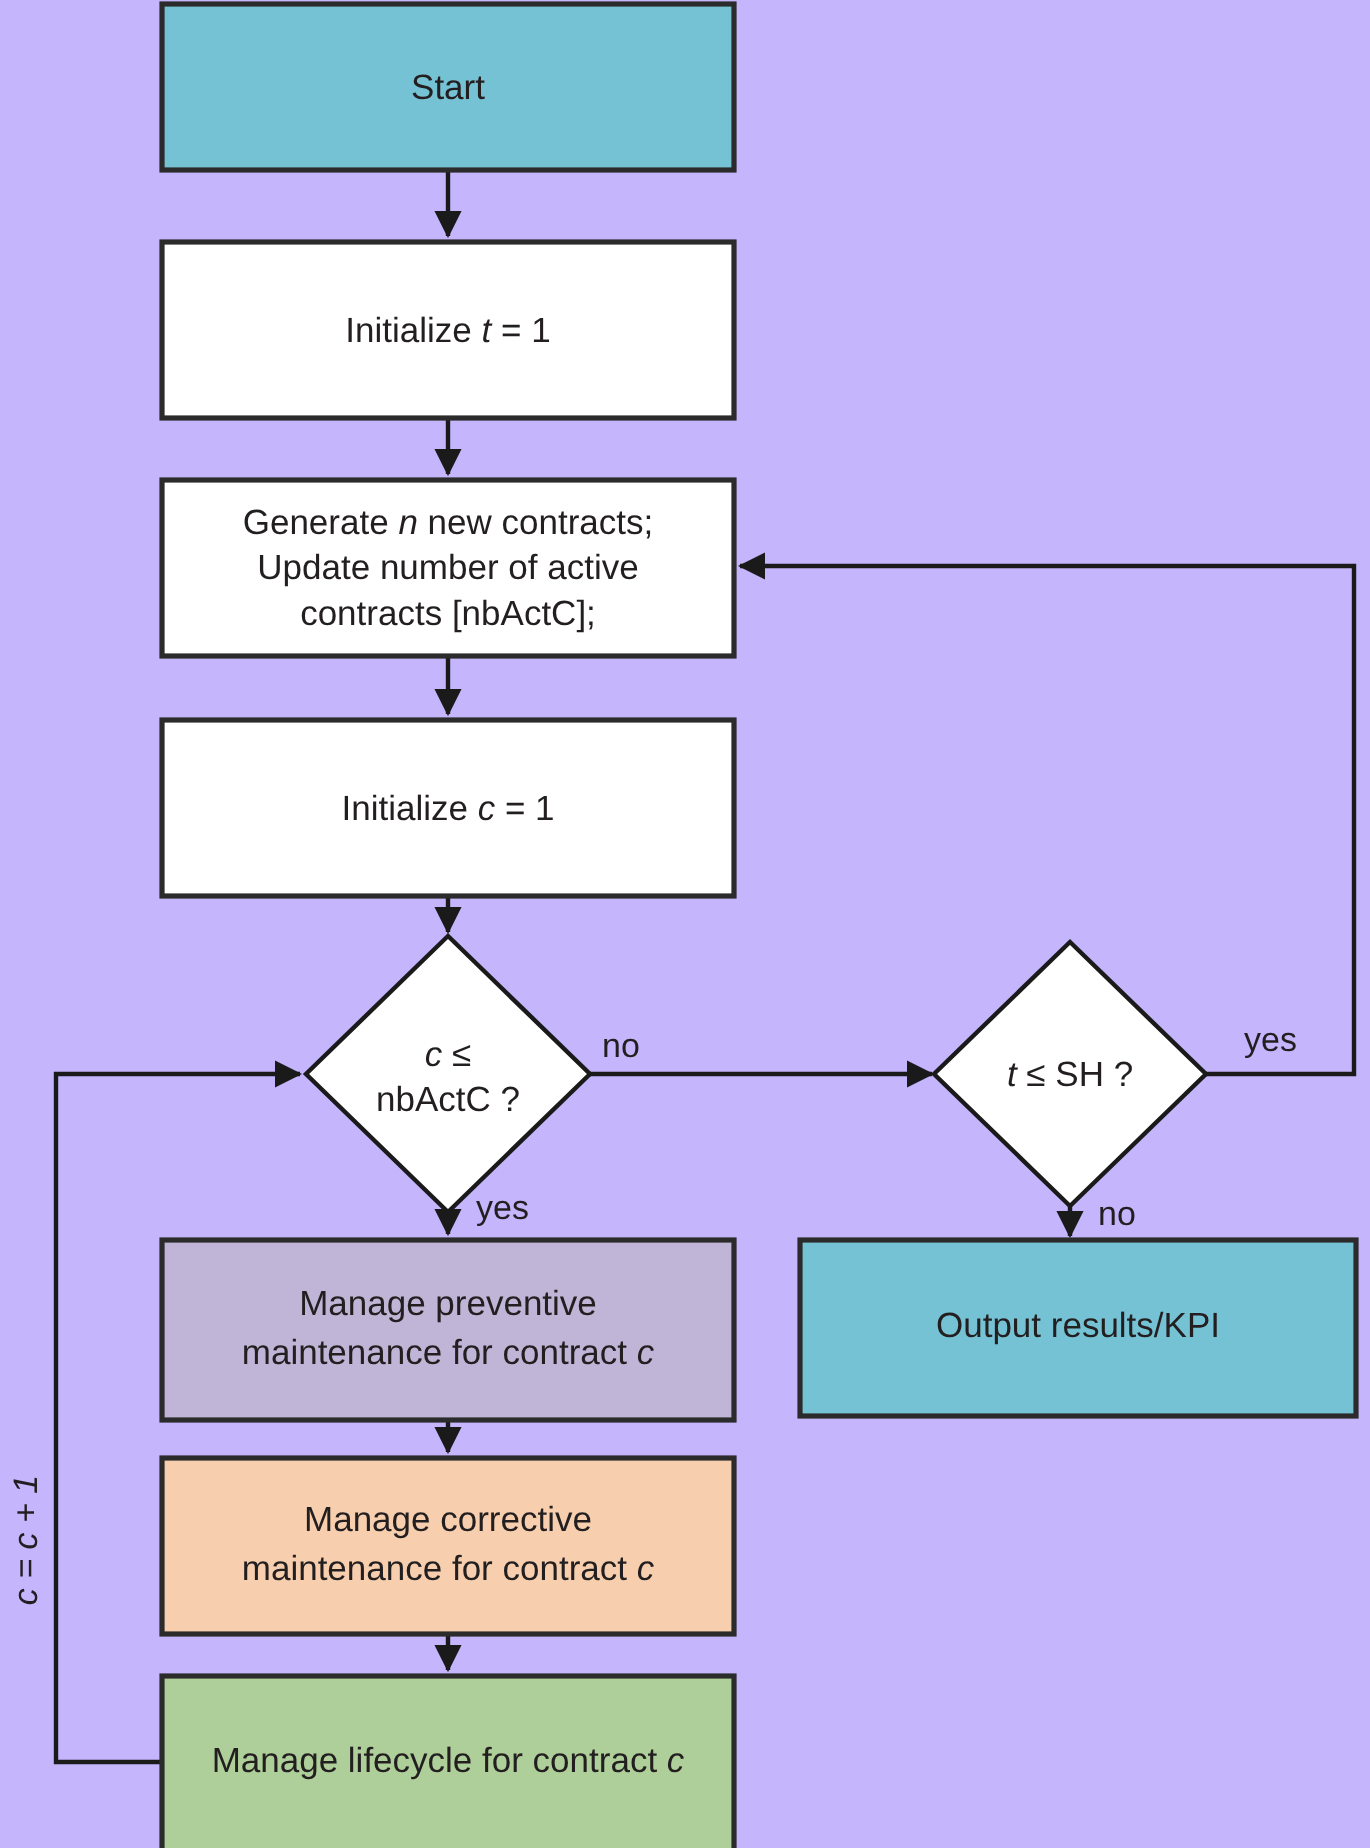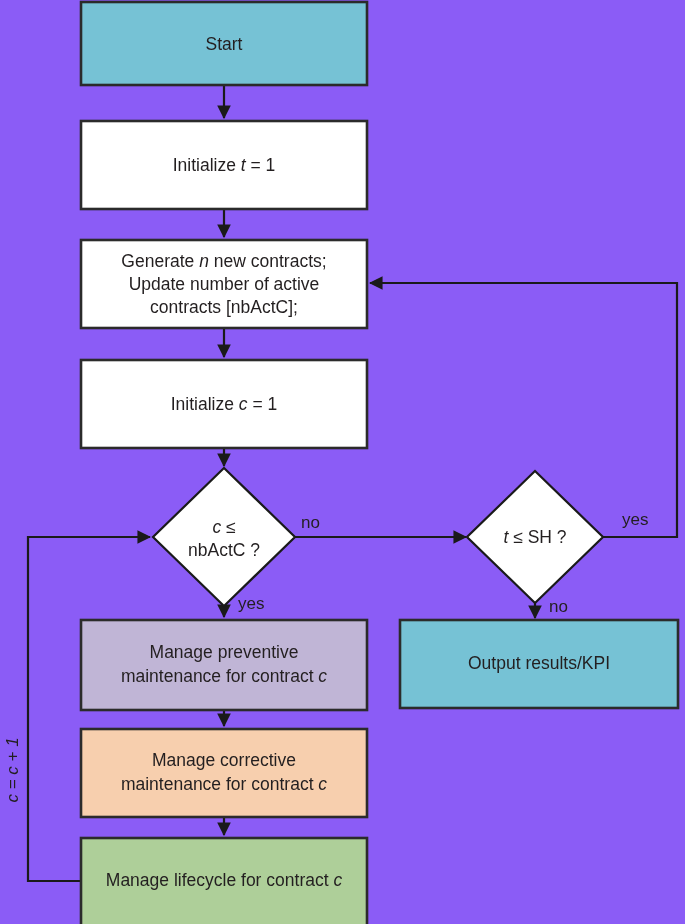--- a/index.html
+++ b/index.html
@@ -10,21 +10,21 @@
   body {
     width: 685px;
     height: 924px;
     overflow: hidden;
     font-family: "Liberation Sans", sans-serif;
   }
   #flowchart-root {
     position: relative;
     width: 685px;
     height: 924px;
-    background: #8b5cf6;
+    background: #c4b5fd;
   }
   svg#flow-svg {
     display: block;
     width: 685px;
     height: 924px;
   }
   .node-shape {
     stroke: #2b2b2b;
     stroke-width: 2.6;
   }

